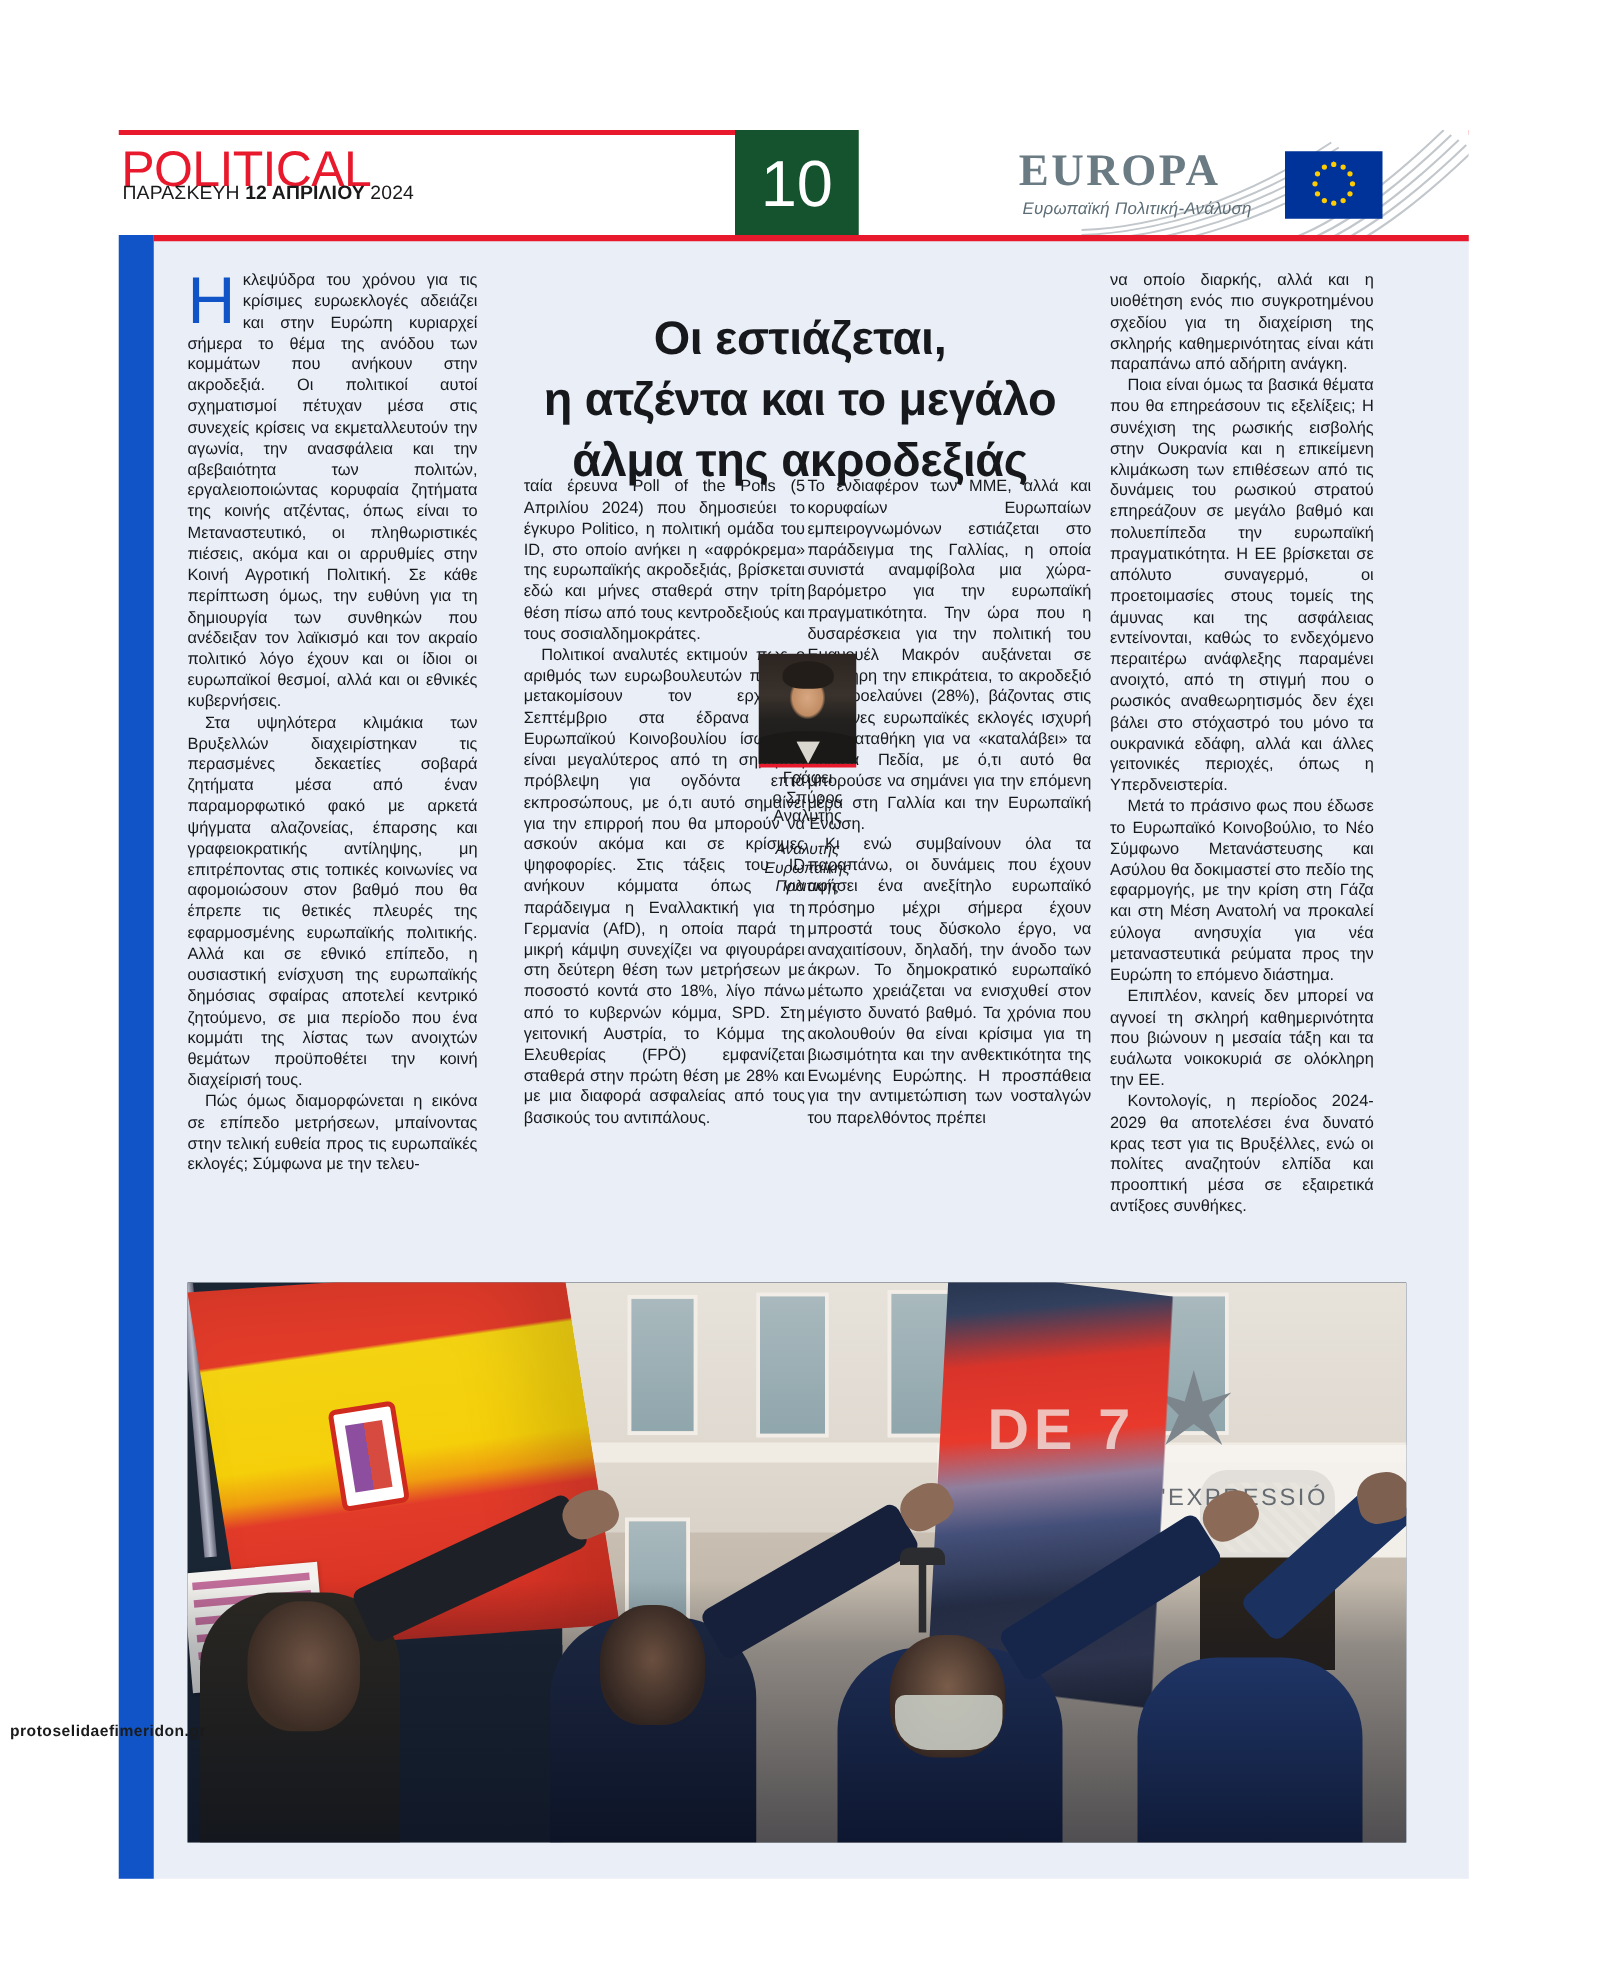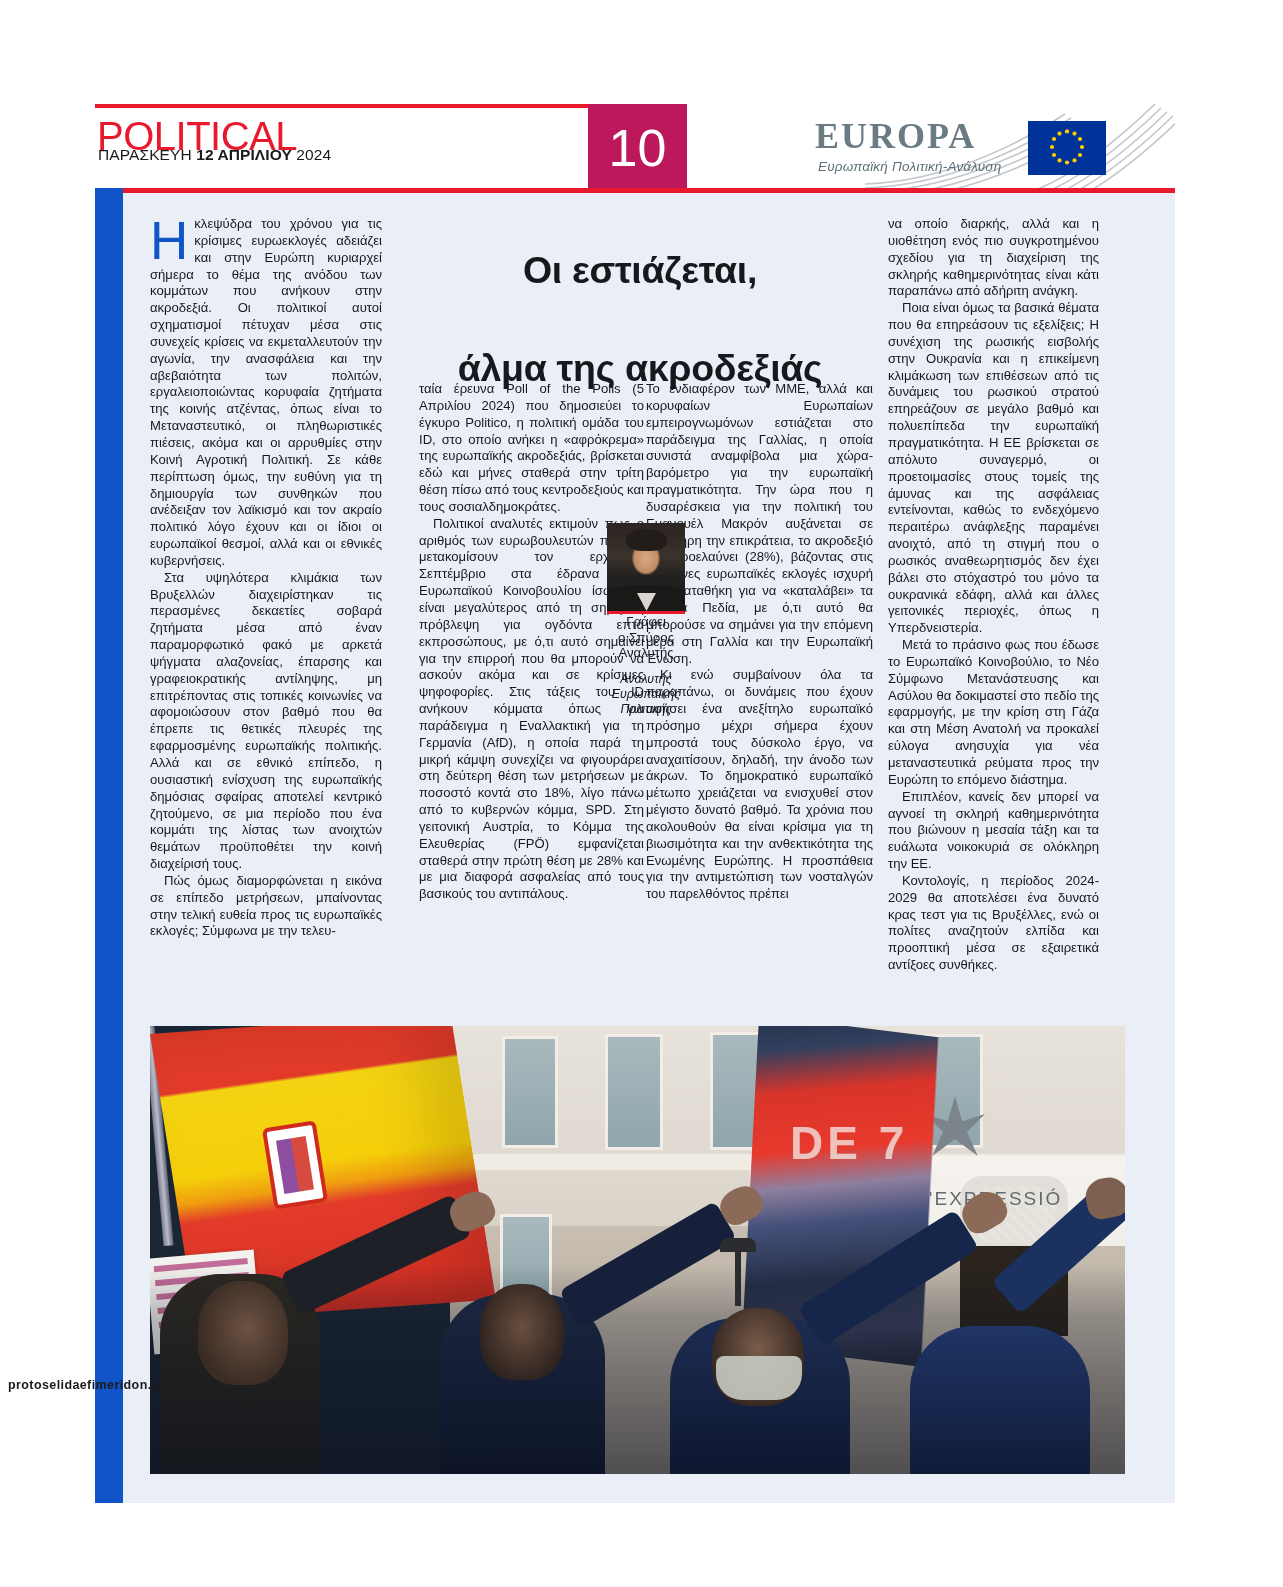--- a/index.html
+++ b/index.html
@@ -60,21 +60,21 @@
     white-space: nowrap;
   }
   .dateline b { font-weight: bold; }
 
   .pagenum-box {
     position: absolute;
     left: 493px;
     top: 0px;
     width: 116px;
     height: 84px;
-    background: #be185d;
+    background: #14532d;
   }
   .pagenum {
     position: absolute;
     left: 0; top: 2px;
     width: 99px;
     text-align: center;
     font-size: 52px;
     color: #ffffff;
     font-weight: 400;
     line-height: 84px;
@@ -455,21 +455,21 @@
           </g>
         </svg>
       </div>
     </div>
   </div>
 
   <div class="content-panel">
     <div class="panel-rule-top"></div>
     <div class="left-bar"></div>
 
-    <h1 class="headline"><span>Οι εστιάζεται,</span><br><br><span>άλμα της ακροδεξιάς</span></h1>
+    <h1 class="headline"><span>Οι εστιάζεται,</span><br><span>η ατζέντα και το μεγάλο</span><br><span>άλμα της ακροδεξιάς</span></h1>
 
     <div class="col" id="col1">
       <p class="first">
         <span class="dropcap">Η</span><span>κλεψύδρα του χρόνου για τις κρίσιμες ευρωεκλογές αδειάζει και στην Ευρώπη κυριαρχεί σήμερα το θέμα της ανόδου των κομμάτων που ανήκουν στην ακροδεξιά. Οι πολιτικοί αυτοί σχηματισμοί πέτυχαν μέσα στις συνεχείς κρίσεις να εκμεταλλευτούν την αγωνία, την ανασφάλεια και την αβεβαιότητα των πολιτών, εργαλειοποιώντας κορυφαία ζητήματα της κοινής ατζέντας, όπως είναι το Μεταναστευτικό, οι πληθωριστικές πιέσεις, ακόμα και οι αρρυθμίες στην Κοινή Αγροτική Πολιτική. Σε κάθε περίπτωση όμως, την ευθύνη για τη δημιουργία των συνθηκών που ανέδειξαν τον λαϊκισμό και τον ακραίο πολιτικό λόγο έχουν και οι ίδιοι οι ευρωπαϊκοί θεσμοί, αλλά και οι εθνικές κυβερνήσεις.</span>
       </p>
       <p><span>Στα υψηλότερα κλιμάκια των Βρυξελλών διαχειρίστηκαν τις περασμένες δεκαετίες σοβαρά ζητήματα μέσα από έναν παραμορφωτικό φακό με αρκετά ψήγματα αλαζονείας, έπαρσης και γραφειοκρατικής αντίληψης, μη επιτρέποντας στις τοπικές κοινωνίες να αφομοιώσουν στον βαθμό που θα έπρεπε τις θετικές πλευρές της εφαρμοσμένης ευρωπαϊκής πολιτικής. Αλλά και σε εθνικό επίπεδο, η ουσιαστική ενίσχυση της ευρωπαϊκής δημόσιας σφαίρας αποτελεί κεντρικό ζητούμενο, σε μια περίοδο που ένα κομμάτι της λίστας των ανοιχτών θεμάτων προϋποθέτει την κοινή διαχείρισή τους.</span></p>
       <p><span>Πώς όμως διαμορφώνεται η εικόνα σε επίπεδο μετρήσεων, μπαίνοντας στην τελική ευθεία προς τις ευρωπαϊκές εκλογές; Σύμφωνα με την τελευ-</span></p>
     </div>
 
     <div class="col" id="col2">

